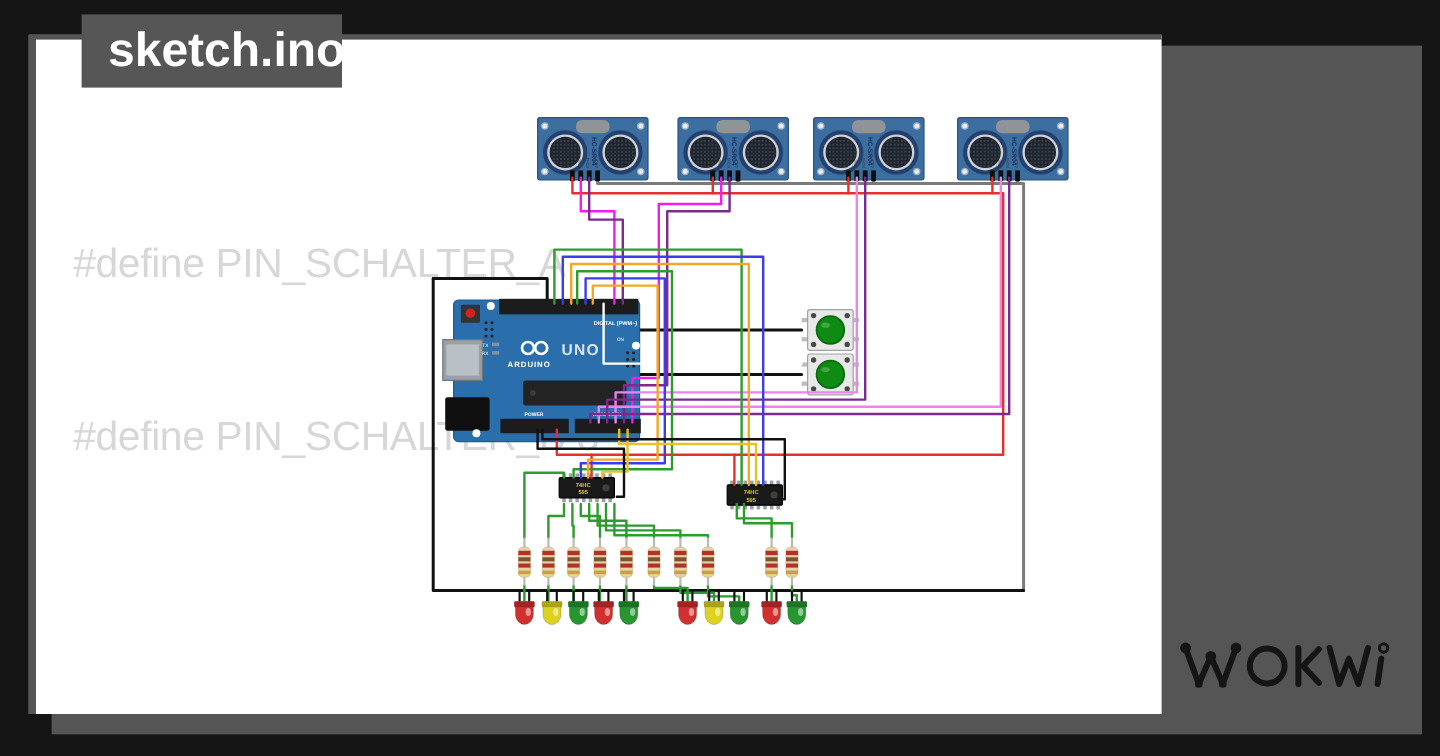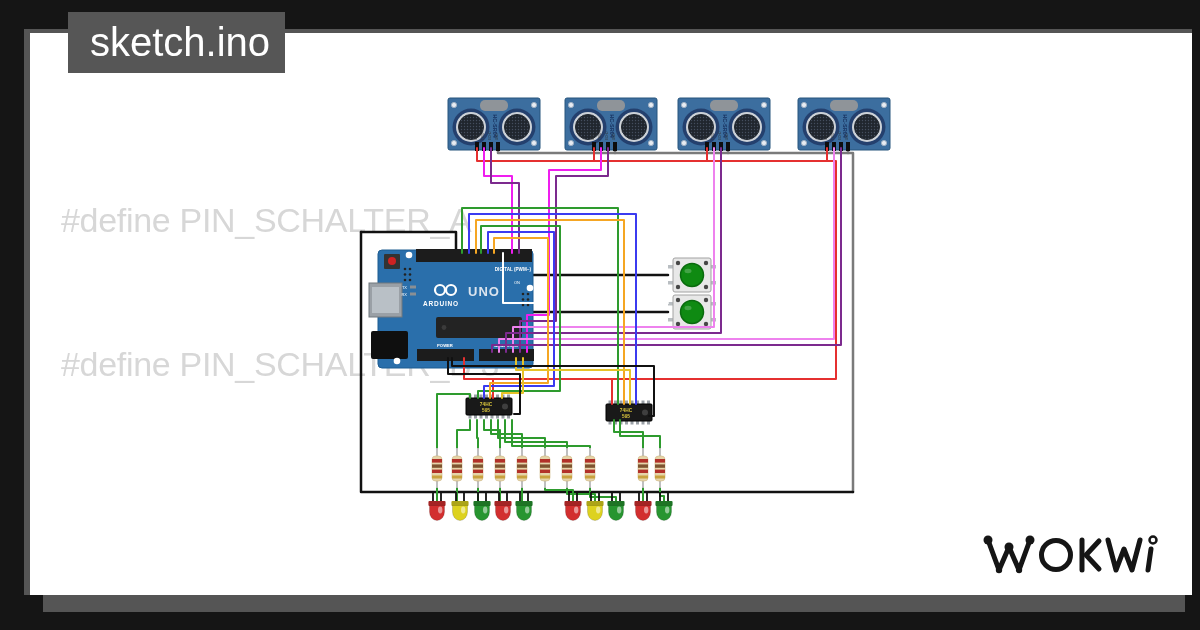--- a/index.html
+++ b/index.html
@@ -1,25 +1,25 @@
 <!DOCTYPE html>
 <html><head>
 <meta charset="utf-8">
 <style>
   html,body{margin:0;padding:0;}
   body{width:1200px;height:630px;position:relative;overflow:hidden;
        background:#151515;font-family:"Liberation Sans",sans-serif;}
   .shadow{position:absolute;left:43px;top:38px;width:1142px;height:574px;background:#555555;}
-  .card{position:absolute;left:24px;top:29px;width:1168px;height:566px;box-sizing:border-box;
+  .card{position:absolute;left:24px;top:29px;width:944px;height:566px;box-sizing:border-box;
         background:#ffffff;border-left:6px solid #555555;border-top:4px solid #555555;overflow:hidden;}
   .code{position:absolute;left:31px;top:63px;padding-top:4px;font-size:34px;line-height:48px;
         color:#d7d7d7;white-space:pre;letter-spacing:-0.3px;}
   .code div{min-height:48px;}
   .tab{position:absolute;left:68px;top:12px;width:217px;height:61px;background:#565656;
-       color:#ffffff;font-size:40px;line-height:61px;padding-left:22px;box-sizing:border-box;z-index:6;}
+       color:#ffffff;font-size:40px;line-height:61px;padding-left:22px;box-sizing:border-box;z-index:6;font-weight:bold;}
   svg.circuit{position:absolute;left:0;top:0;z-index:4;}
   text{font-family:"Liberation Sans",sans-serif;}
 </style>
 </head>
 <body>
 
 <div class="shadow"></div>
 
 <div class="card">
   <div class="code">

